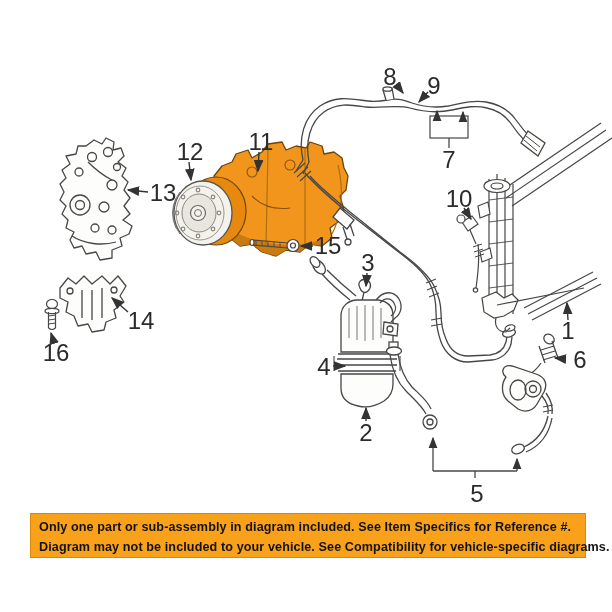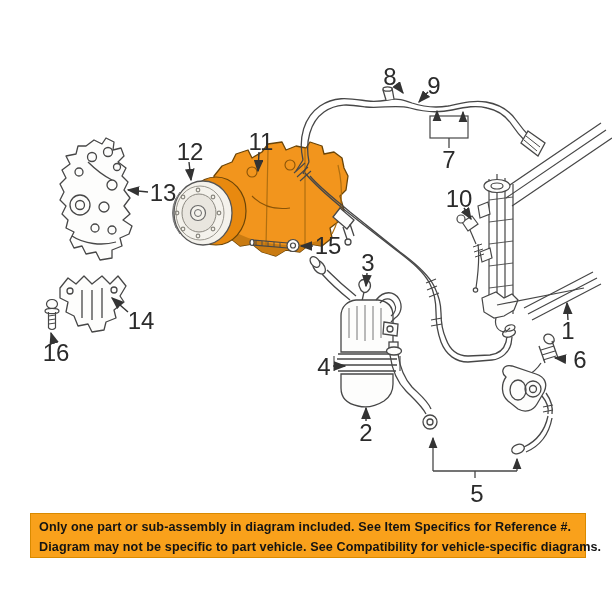--- a/index.html
+++ b/index.html
@@ -260,16 +260,16 @@
       <text x="163" y="192" dominant-baseline="central">13</text>
       <text x="141" y="320" dominant-baseline="central">14</text>
       <text x="328" y="245" dominant-baseline="central">15</text>
       <text x="56" y="352" dominant-baseline="central">16</text>
     </g>
   </svg>
 
   
   <div class="banner">
     <p>Only one part or sub-assembly in diagram included. See Item Specifics for Reference #.</p>
-    <p>Diagram may not be specific to part vehicle. See Compatibility for vehicle-specific diagrams.</p>
+    <p>Diagram may not be included to your vehicle. See Compatibility for vehicle-specific diagrams.</p>
   </div>
 
 </div>
 
 </body></html>

